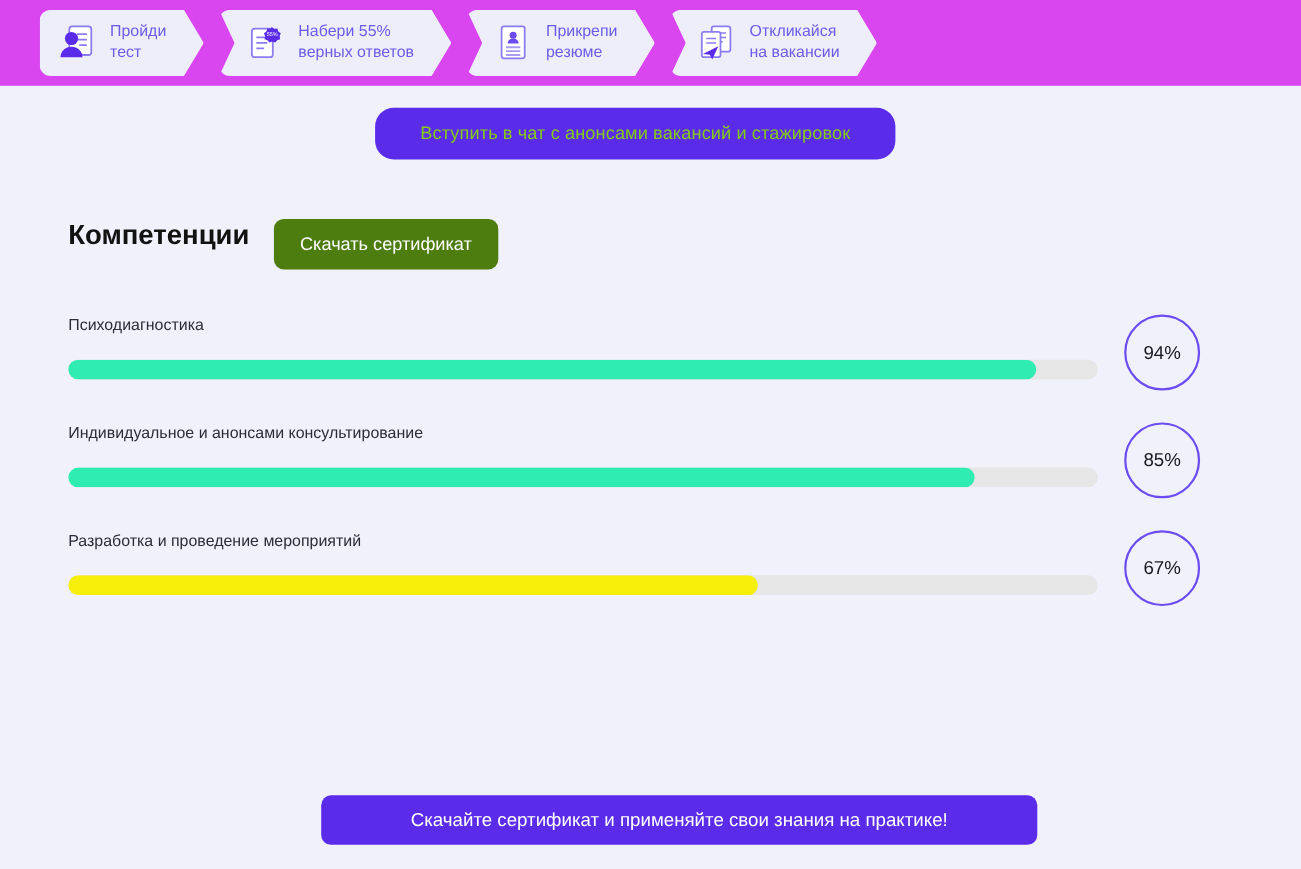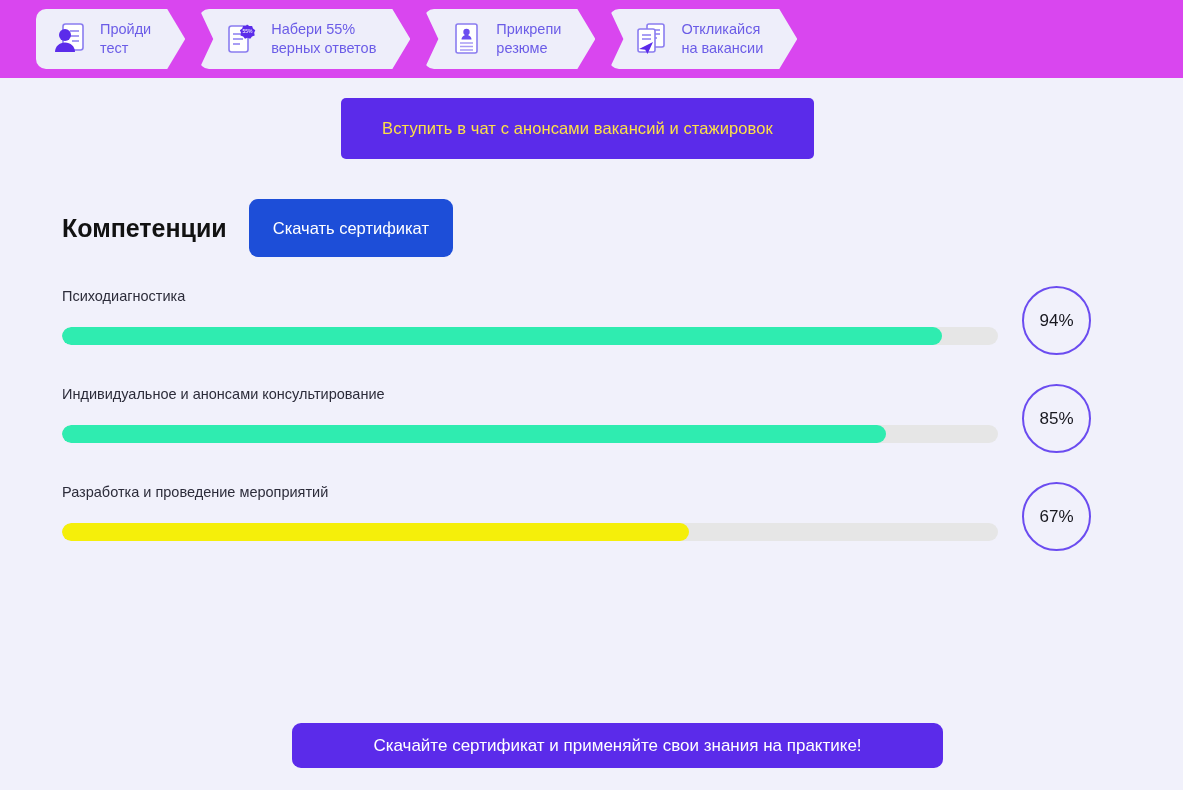--- a/index.html
+++ b/index.html
@@ -64,55 +64,55 @@
     white-space: pre-line;
     font-family: "Liberation Sans", sans-serif;
   }
 
   
   .chat-btn {
     position: absolute;
     left: 341px;
     top: 98px;
     width: 473px;
-    height: 61px;
+    height: 47px;
     background: #5b2bea;
-    color: #fde047;
+    color: #84cc16;
     border: none;
-    border-radius: 5px;
+    border-radius: 17px;
     font-size: 16.5px;
     font-family: "Liberation Sans", sans-serif;
     cursor: pointer;
     letter-spacing: 0.1px;
   }
 
   
   .section-head {
     position: absolute;
     left: 62px;
     top: 199px;
     display: flex;
-    align-items: center;
+    align-items: flex-start;
     gap: 22px;
   }
   .section-title {
     font-size: 25px;
     font-weight: bold;
     color: #121212;
     margin: 0;
     line-height: 30px;
     white-space: nowrap;
     font-family: "Liberation Sans", sans-serif;
   }
   .cert-btn {
-    background: #1d4ed8;
+    background: #4d7c0f;
     color: #ffffff;
     border: none;
     border-radius: 9px;
-    height: 58px;
+    height: 46px;
     padding: 0 24px;
     font-size: 16.5px;
     cursor: pointer;
     font-family: "Liberation Sans", sans-serif;
   }
 
   
   .skills {
     position: absolute;
     left: 62px;

